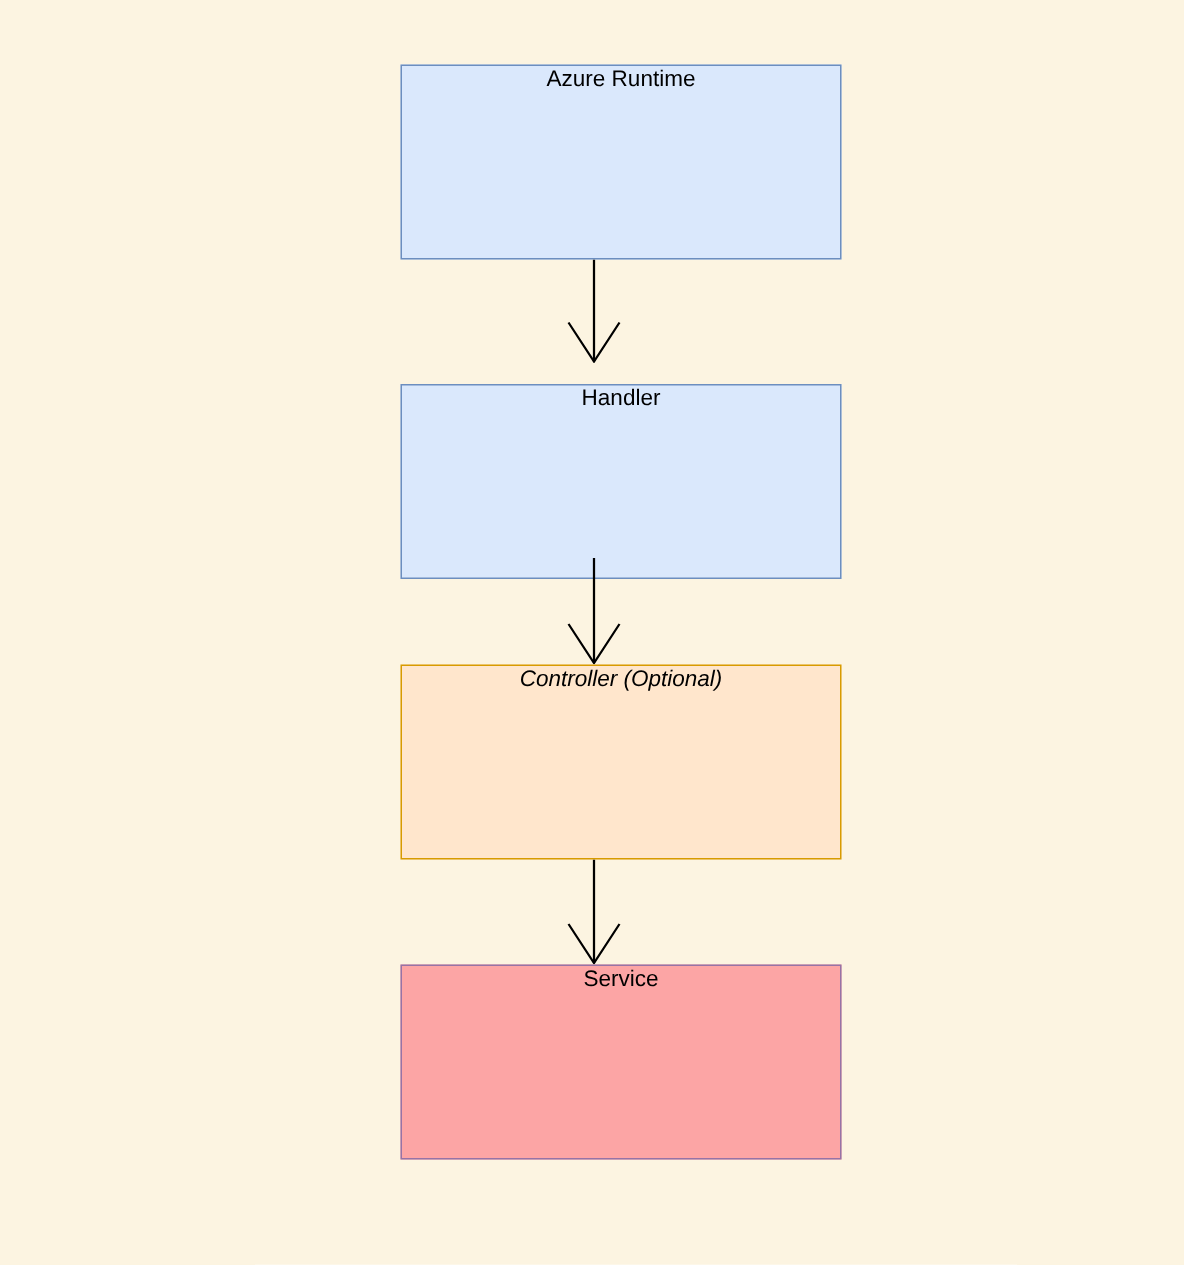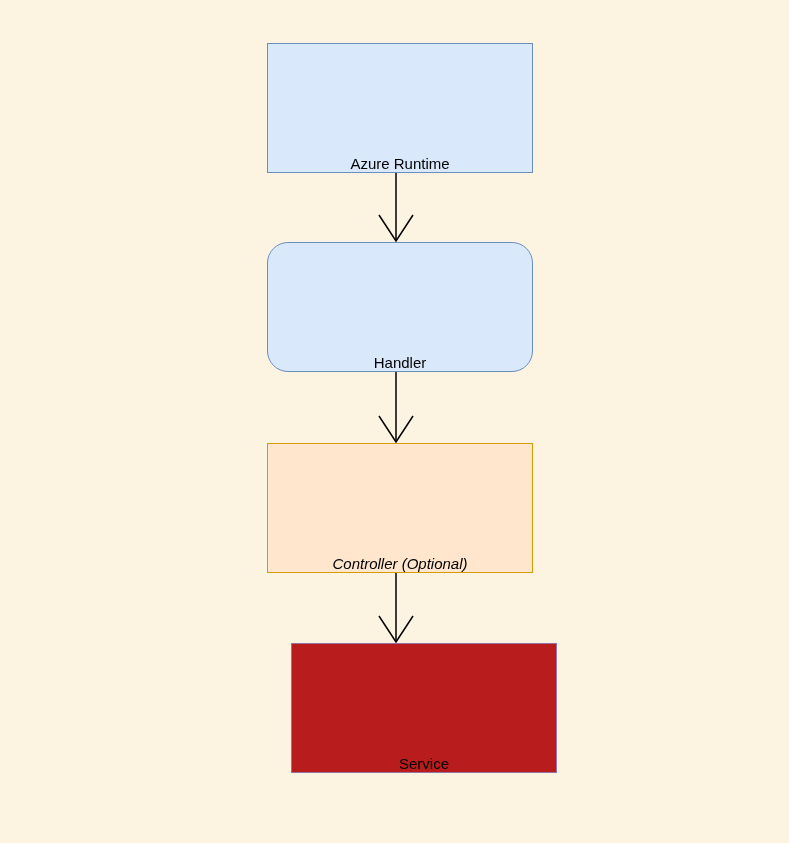--- a/index.html
+++ b/index.html
@@ -12,46 +12,45 @@
   .canvas {
     position: relative;
     width: 789px;
     height: 843px;
     background: #fcf4e1;
     overflow: hidden;
   }
   .node {
     position: absolute;
     left: 267px;
-    width: 266px;
+    width: 294px;
     height: 130px;
     box-sizing: border-box;
     border: 1px solid;
     display: flex;
-    align-items: flex-end;
+    align-items: flex-start;
     justify-content: center;
     text-align: center;
     font-size: 15px;
     color: #000000;
   }
   .node-blue {
     background: #dae8fc;
     border-color: #6c8ebf;
   }
   .node-orange {
     background: #ffe6cc;
     border-color: #d79b00;
   }
   .node-purple {
-    background: #b91c1c;
+    background: #fca5a5;
     border-color: #9673a6;
-    margin-left: 24px;
   }
   #node-azure-runtime { top: 43px; }
-  #node-handler       { top: 242px; border-radius: 21px; }
+  #node-handler       { top: 256px; }
   #node-controller    { top: 443px; font-style: italic; }
   #node-service       { top: 643px; }
   .arrow {
     position: absolute;
     left: 374px;
     width: 44px;
     overflow: visible;
   }
   #arrow-1 { top: 173px; height: 69px; }
   #arrow-2 { top: 372px; height: 71px; }

